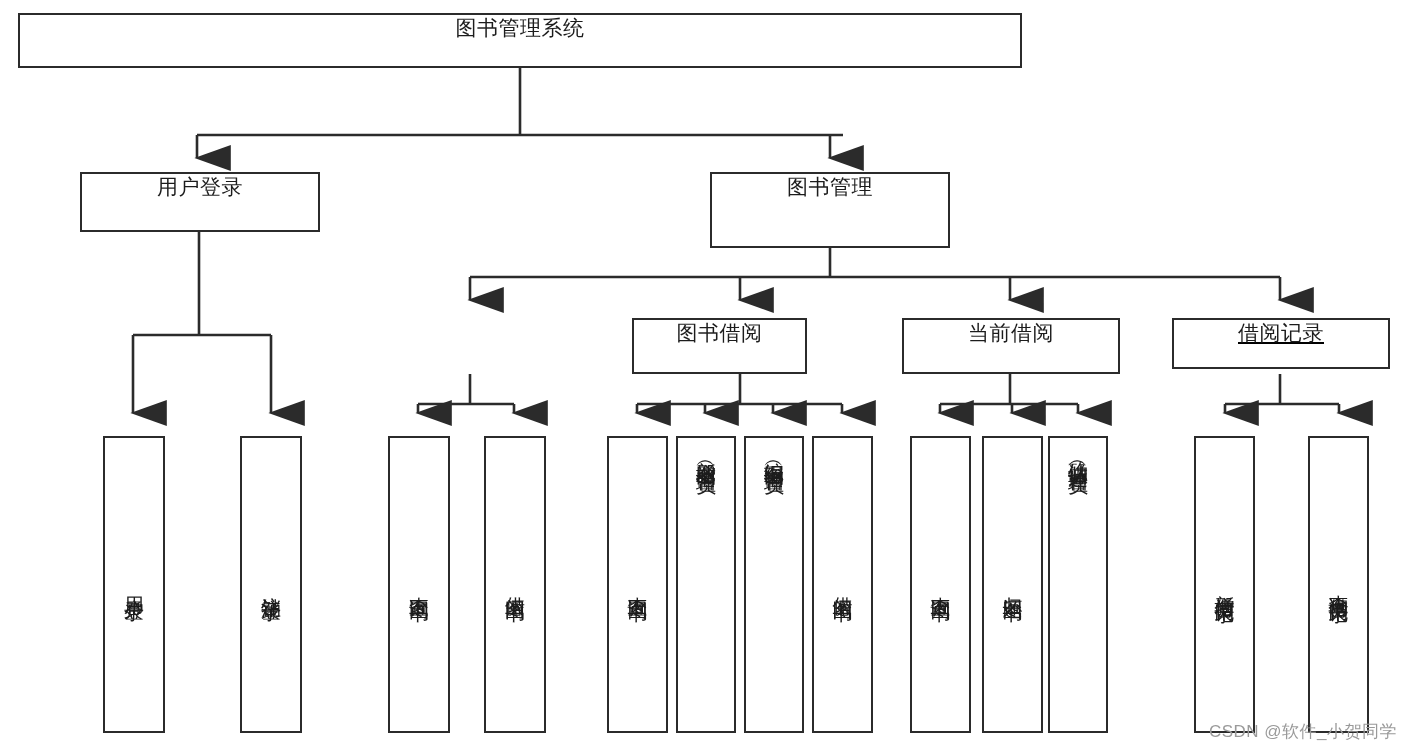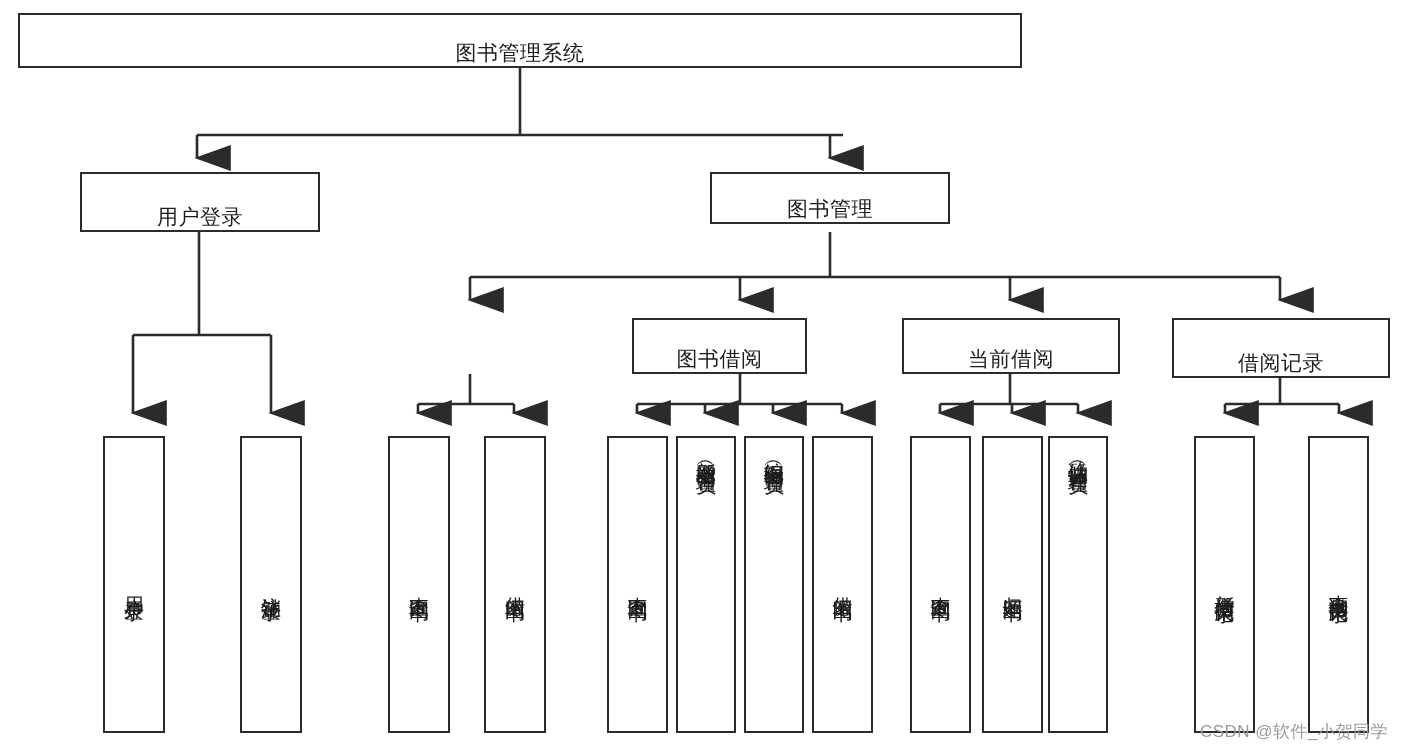--- a/index.html
+++ b/index.html
@@ -24,21 +24,21 @@
     width: 1405px;
     height: 747px;
     pointer-events: none;
   }
   .node {
     position: absolute;
     box-sizing: border-box;
     background: #ffffff;
     border: 2px solid #2b2b2b;
     display: flex;
-    align-items: flex-end;
+    align-items: flex-start;
     justify-content: center;
   }
   .node-label {
     color: #1c1c1c;
     font-size: 21px;
     line-height: 1.25;
     letter-spacing: 0.5px;
     text-align: center;
     white-space: nowrap;
   }
@@ -54,21 +54,21 @@
     line-height: 1.35;
     letter-spacing: 2px;
     white-space: nowrap;
   }
   .node.vertical.centered {
     align-items: center;
     padding-top: 0;
   }
   #watermark {
     position: absolute;
-    right: 17px;
+    right: 8px;
     bottom: 4px;
     font-size: 17px;
     color: #9a9a9a;
     white-space: nowrap;
     letter-spacing: 0.5px;
   }
 </style>
 </head>
 <body>
 
@@ -126,31 +126,31 @@
     </g>
   </svg>
 
   <div class="node" style="left:18px; top:13px; width:1004px; height:55px;">
     <span class="node-label">图书管理系统</span>
   </div>
 
   <div class="node" style="left:80px; top:172px; width:240px; height:60px;">
     <span class="node-label">用户登录</span>
   </div>
-  <div class="node" style="left:710px; top:172px; width:240px; height:52px;">
+  <div class="node" style="left:710px; top:172px; width:240px; height:76px;">
     <span class="node-label">图书管理</span>
   </div>
 
   <div class="node" style="left:632px; top:318px; width:175px; height:56px;">
     <span class="node-label">图书借阅</span>
   </div>
   <div class="node" style="left:902px; top:318px; width:218px; height:56px;">
     <span class="node-label">当前借阅</span>
   </div>
-  <div class="node" style="left:1172px; top:318px; width:218px; height:60px;">
+  <div class="node" style="left:1172px; top:318px; width:218px; height:51px;text-decoration:underline;">
     <span class="node-label">借阅记录</span>
   </div>
 
   <div class="node vertical centered" style="left:103px; top:436px; width:62px; height:297px;">
     <span class="node-label">用户登录</span>
   </div>
   <div class="node vertical centered" style="left:240px; top:436px; width:62px; height:297px;">
     <span class="node-label">注销登录</span>
   </div>
 

